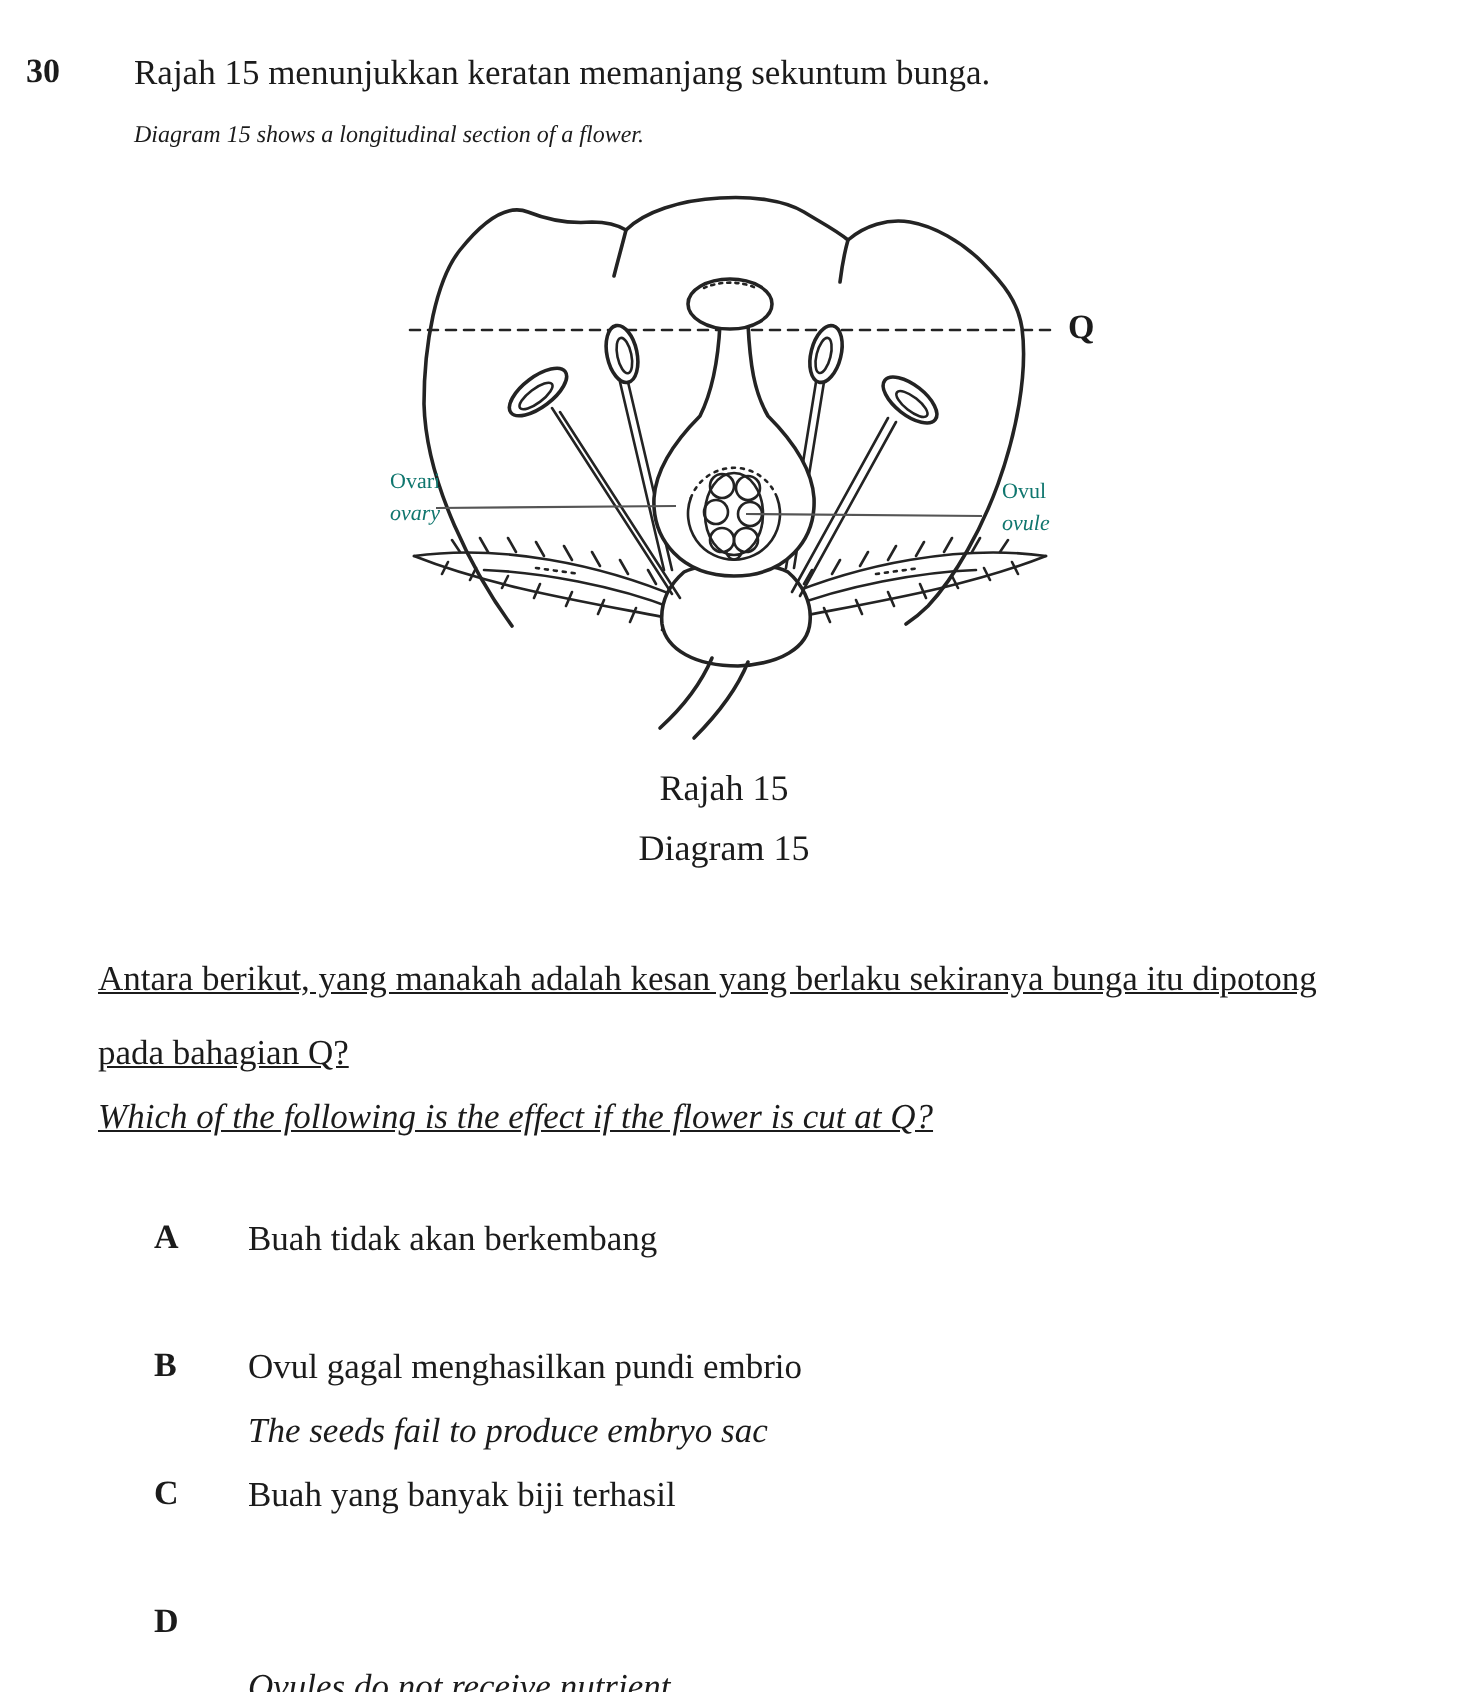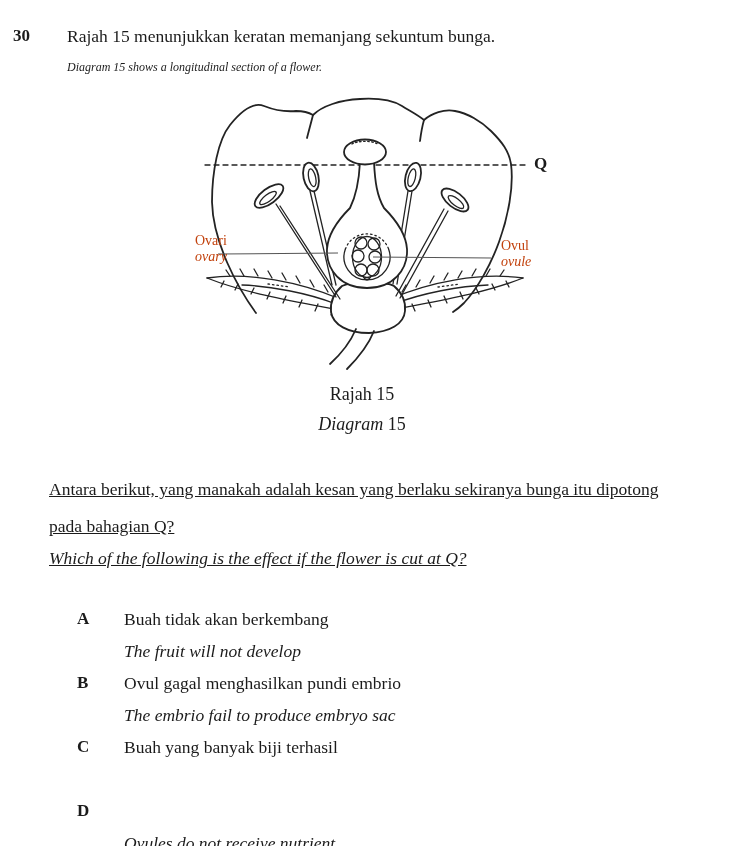--- a/index.html
+++ b/index.html
@@ -11,27 +11,27 @@
   .page { position:absolute; left:0; top:0; width:732px; height:707px;margin-top:12px; }
 
   
   .q-num  { position:absolute; left:13px; top:14px; font-size:17px; font-weight:bold; }
   .intro-ms { position:absolute; left:67px; top:14px; font-size:17.5px; }
   .intro-en { position:absolute; left:67px; top:48px; font-size:12px; font-style:italic; }
 
   
   .diagram { position:absolute; left:150px; top:80px; width:420px; height:292px; }
   .diagram svg { position:absolute; left:0; top:0; }
-  .fig-label { position:absolute; font-size:14px; line-height:16px; color:#c2410c; }
+  .fig-label { position:absolute; font-size:11px; line-height:16px; color:#0f766e; }
   .fig-label .it { font-style:italic; }
   .q-cut-label { position:absolute; left:384px; top:62px; font-size:17px; font-weight:bold; }
 
   .caption-ms { position:absolute; left:0; top:372px; width:724px; text-align:center; font-size:18px; }
   .caption-en { position:absolute; left:0; top:402px; width:724px; text-align:center; font-size:18px; }
-  .caption-en .it { font-style:italic; }
+  .caption-en .it { }
 
   
   .question { position:absolute; left:49px; top:467px; width:670px; font-size:17.5px; }
   .question p { margin:0; position:absolute; left:0; white-space:nowrap;text-decoration:underline; }
   .q-line1 { top:0; }
   .q-line2 { top:37px; }
   .q-line3 { top:69px; font-style:italic;text-align:right; }
 
   
   .options { position:absolute; left:0; top:597px; width:732px; }
@@ -154,26 +154,25 @@
   <div class="question">
     <p class="q-line1">Antara berikut, yang manakah adalah kesan yang berlaku sekiranya bunga itu dipotong</p>
     <p class="q-line2">pada bahagian Q?</p>
     <p class="q-line3">Which of the following is the effect if the flower is cut at Q?</p>
   </div>
 
   <div class="options">
     <div class="option opt-a">
       <span class="opt-letter">A</span>
       <span class="opt-ms">Buah tidak akan berkembang</span>
-      <span class="opt-en">The fruit will not develop</span>
     </div>
     <div class="option opt-b">
       <span class="opt-letter">B</span>
       <span class="opt-ms">Ovul gagal menghasilkan pundi embrio</span>
-      <span class="opt-en">The embrio fail to produce embryo sac</span>
+      <span class="opt-en">The seeds fail to produce embryo sac</span>
     </div>
     <div class="option opt-c">
       <span class="opt-letter">C</span>
       <span class="opt-ms">Buah yang banyak biji terhasil</span>
     </div>
     <div class="option opt-d">
       <span class="opt-letter">D</span>
       <span class="opt-en">Ovules do not receive nutrient</span>
     </div>
   </div>

